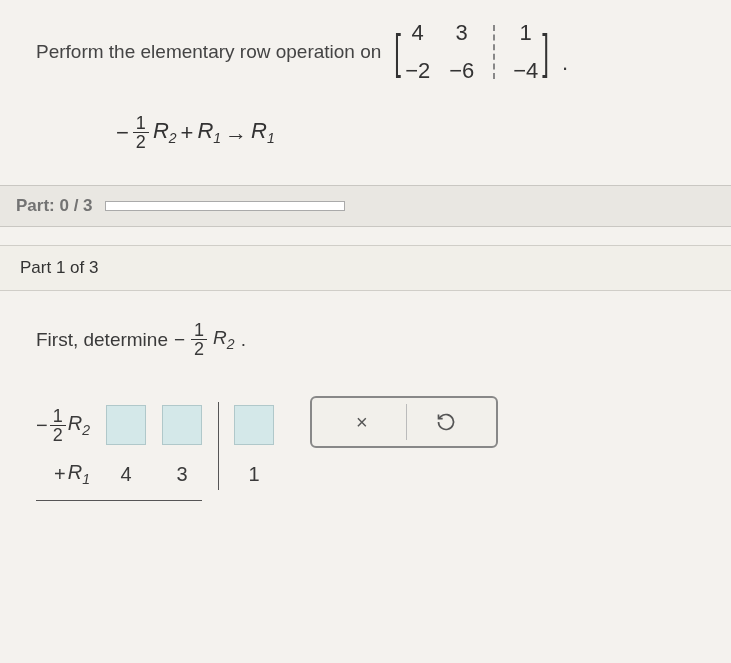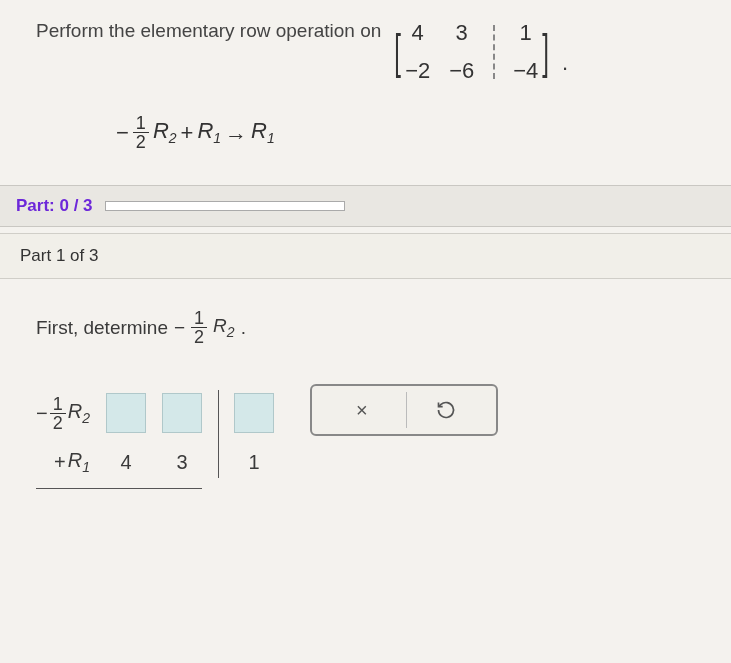--- a/index.html
+++ b/index.html
@@ -9,21 +9,21 @@
     background: #f4f2ee;
     font-family: Arial, sans-serif;
     color: #3a3a3a;
     font-size: 18px;
     padding: 0;
     overflow: hidden;
   }
   .container { padding: 20px 10px 0 36px; }
   .question-line {
     display: flex;
-    align-items: flex-start;
+    align-items: center;
     gap: 10px;
     margin-bottom: 30px;
   }
   .question-text { font-size: 19px; color: #444; }
   .matrix {
     display: inline-flex;
     align-items: center;
     font-size: 22px;
     color: #333;
   }
@@ -67,34 +67,34 @@
   .progress-bar {
     background: #e9e7e2;
     border-top: 1px solid #c9c7c2;
     border-bottom: 1px solid #c9c7c2;
     padding: 10px 16px;
     margin: 0 -10px 0 -36px;
     display: flex;
     align-items: center;
     gap: 12px;
   }
-  .progress-label { font-size: 17px; font-weight: bold; color: #6d28d9; }
+  .progress-label { font-size: 17px; font-weight: bold; color: #737373; }
   .progress-track {
     width: 240px;
     height: 10px;
     border: 1px solid #aaa;
     background: #fff;
     position: relative;
   }
 
   .part-header {
     background: #f1efe9;
     border-top: 1px solid #d0cec8;
     border-bottom: 1px solid #d0cec8;
-    margin: 6px -10px 0 -36px;
+    margin: 18px -10px 0 -36px;
     padding: 12px 20px;
     font-size: 17px;
     color: #333;
   }
 
   .part-body {
     padding: 30px 0 0 0;
   }
   .first-line {
     display: flex;

